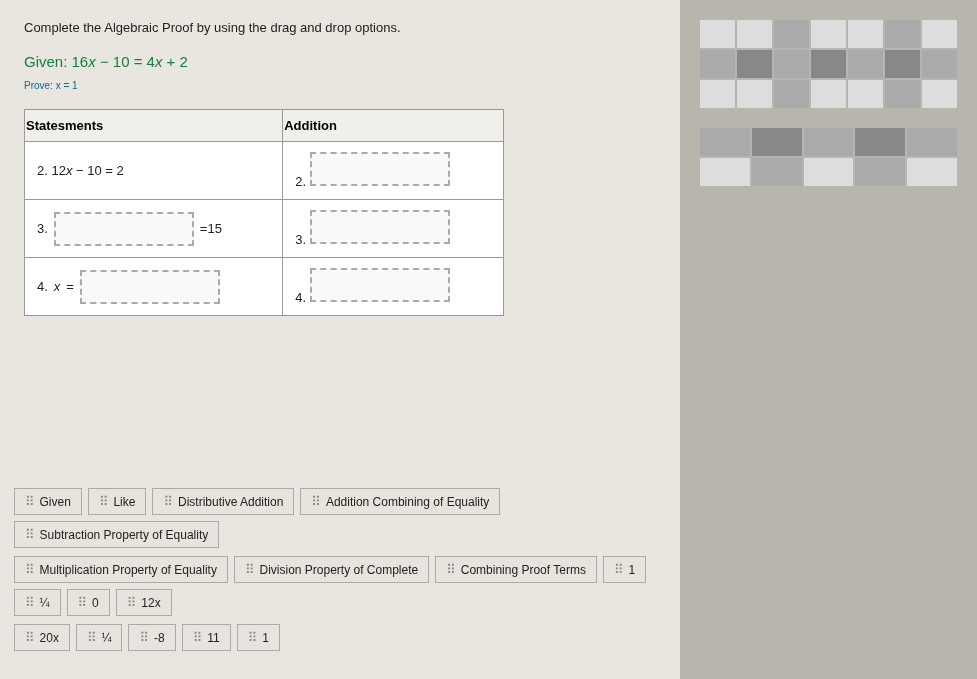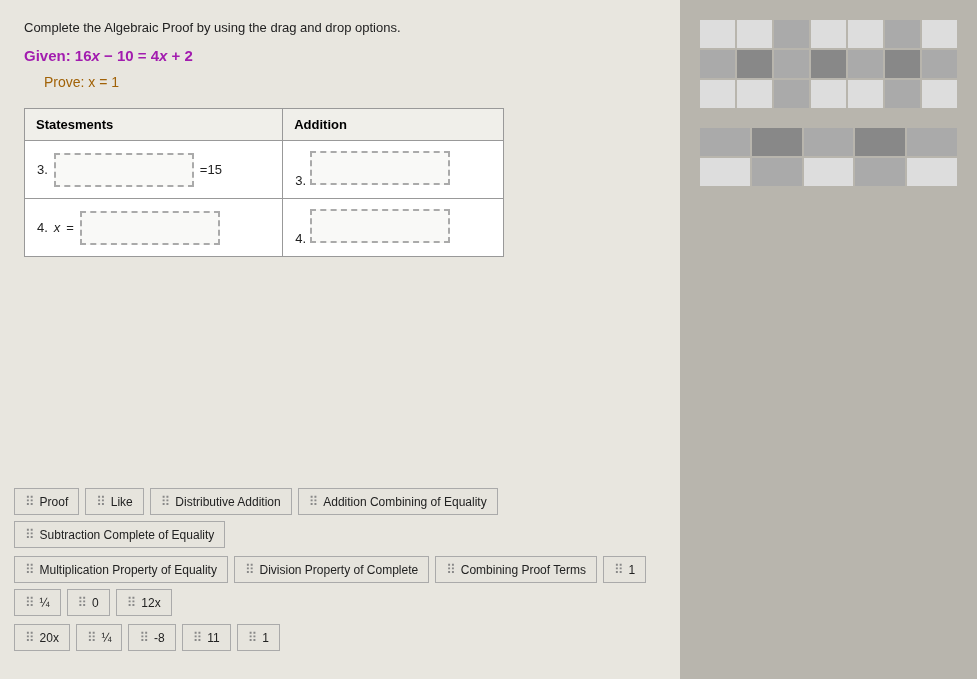--- a/index.html
+++ b/index.html
@@ -17,48 +17,46 @@
       background: #e8e6df;
       width: 680px;
       min-height: 679px;
       padding: 20px 24px;
       position: relative;
     }
 
     .instruction {
       font-size: 13px;
       color: #222;
-      margin-bottom: 12px;
+      margin-bottom: 18px;
     }
 
     .given-line {
       font-size: 15px;
-      color: #a21caf;
+      color: #15803d;
       margin-bottom: 10px;
-      font-weight: bold;
     }
 
     .prove-line {
-      font-size: 14px;
-      color: #a16207;
+      font-size: 10px;
+      color: #0369a1;
       margin-bottom: 18px;
-      margin-left: 20px;
     }
 
     .proof-table {
       border-collapse: collapse;
       width: 480px;
       margin-bottom: 20px;
       background: #fff;
       border: 1px solid #999;
     }
 
     .proof-table th {
       border: 1px solid #999;
-      padding: 8px 11px;
+      padding: 8px 1px;
       background: #f0efea;
       font-weight: bold;
       font-size: 13px;
       text-align: left;
     }
 
     .proof-table td {
       border: 1px solid #999;
       padding: 10px 12px;
       font-size: 13px;
@@ -166,20 +164,26 @@
 
   <table class="proof-table">
     <thead>
       <tr>
         <th>Statesments</th>
         <th>Addition</th>
       </tr>
     </thead>
     <tbody>
       <tr>
+        <td>2. 12<em>x</em> − 10 = 2</td>
+        <td>
+          2. <div class="drop-box"></div>
+        </td>
+      </tr>
+      <tr>
         <td>
           <div class="statement-row">
             3. <div class="drop-box"></div><span>=15</span>
           </div>
         </td>
         <td>
           3. <div class="drop-box"></div>
         </td>
       </tr>
       <tr>
@@ -192,37 +196,37 @@
           4. <div class="drop-box"></div>
         </td>
       </tr>
     </tbody>
   </table>
 
   <div class="drag-options-area">
     <div class="drag-row">
       <div class="drag-chip">
         <span class="dots">⠿</span>
-        <span>Proof</span>
+        <span>Given</span>
       </div>
       <div class="drag-chip">
         <span class="dots">⠿</span>
         <span>Like</span>
       </div>
       <div class="drag-chip">
         <span class="dots">⠿</span>
         <span>Distributive Addition</span>
       </div>
       <div class="drag-chip">
         <span class="dots">⠿</span>
         <span>Addition Combining of Equality</span>
       </div>
       <div class="drag-chip">
         <span class="dots">⠿</span>
-        <span>Subtraction Complete of Equality</span>
+        <span>Subtraction Property of Equality</span>
       </div>
     </div>
     <div class="drag-row">
       <div class="drag-chip">
         <span class="dots">⠿</span>
         <span>Multiplication Property of Equality</span>
       </div>
       <div class="drag-chip">
         <span class="dots">⠿</span>
         <span>Division Property of Complete</span>

